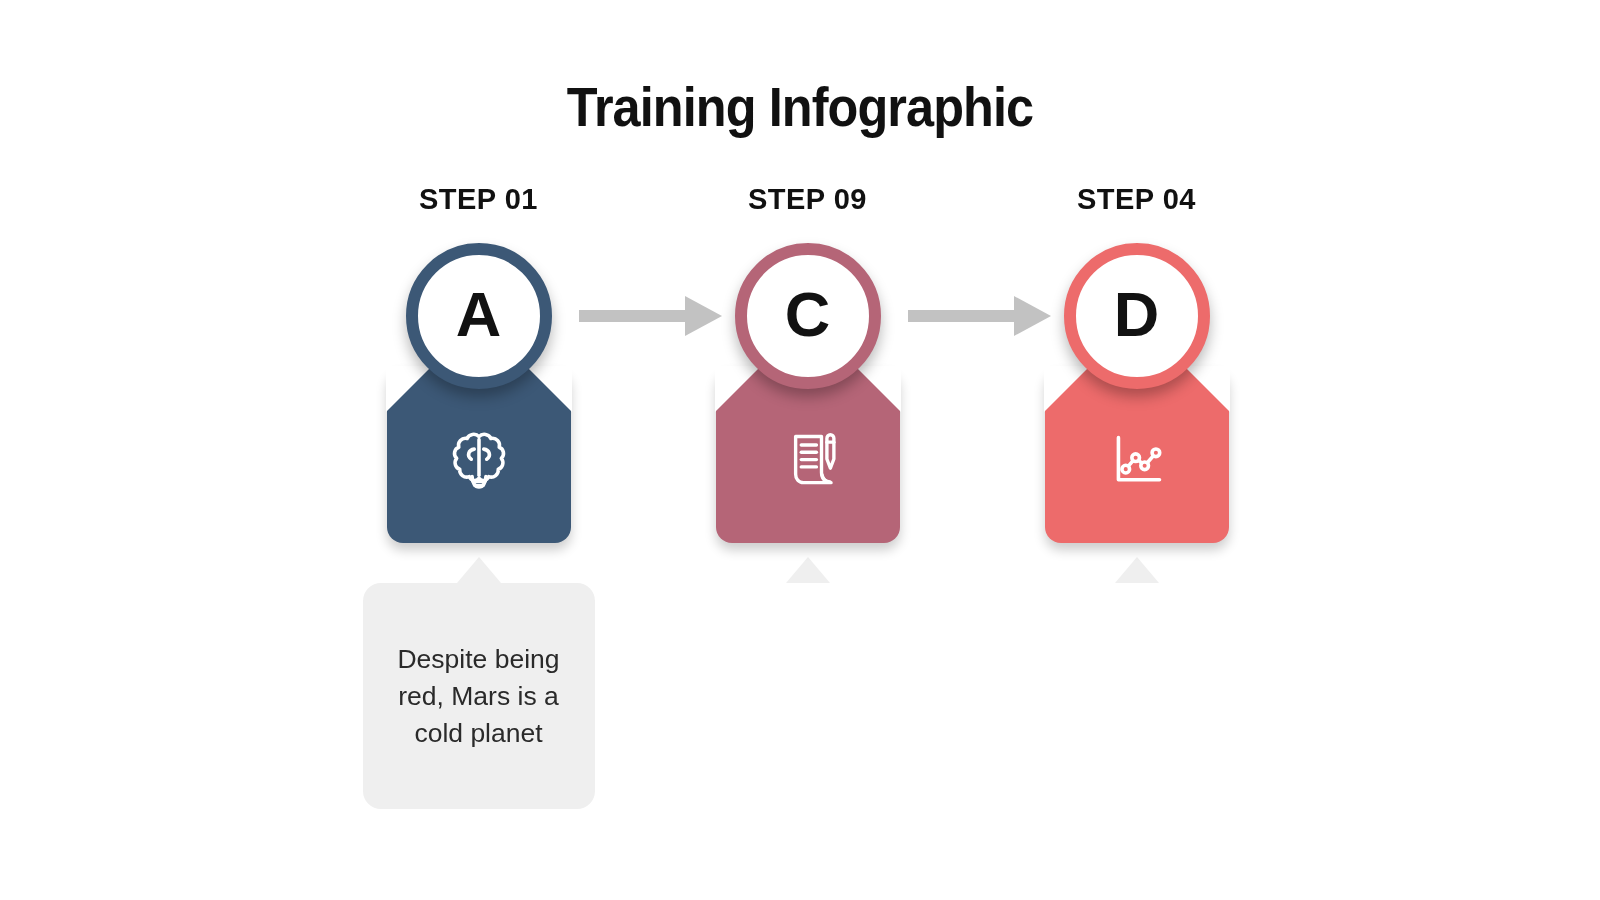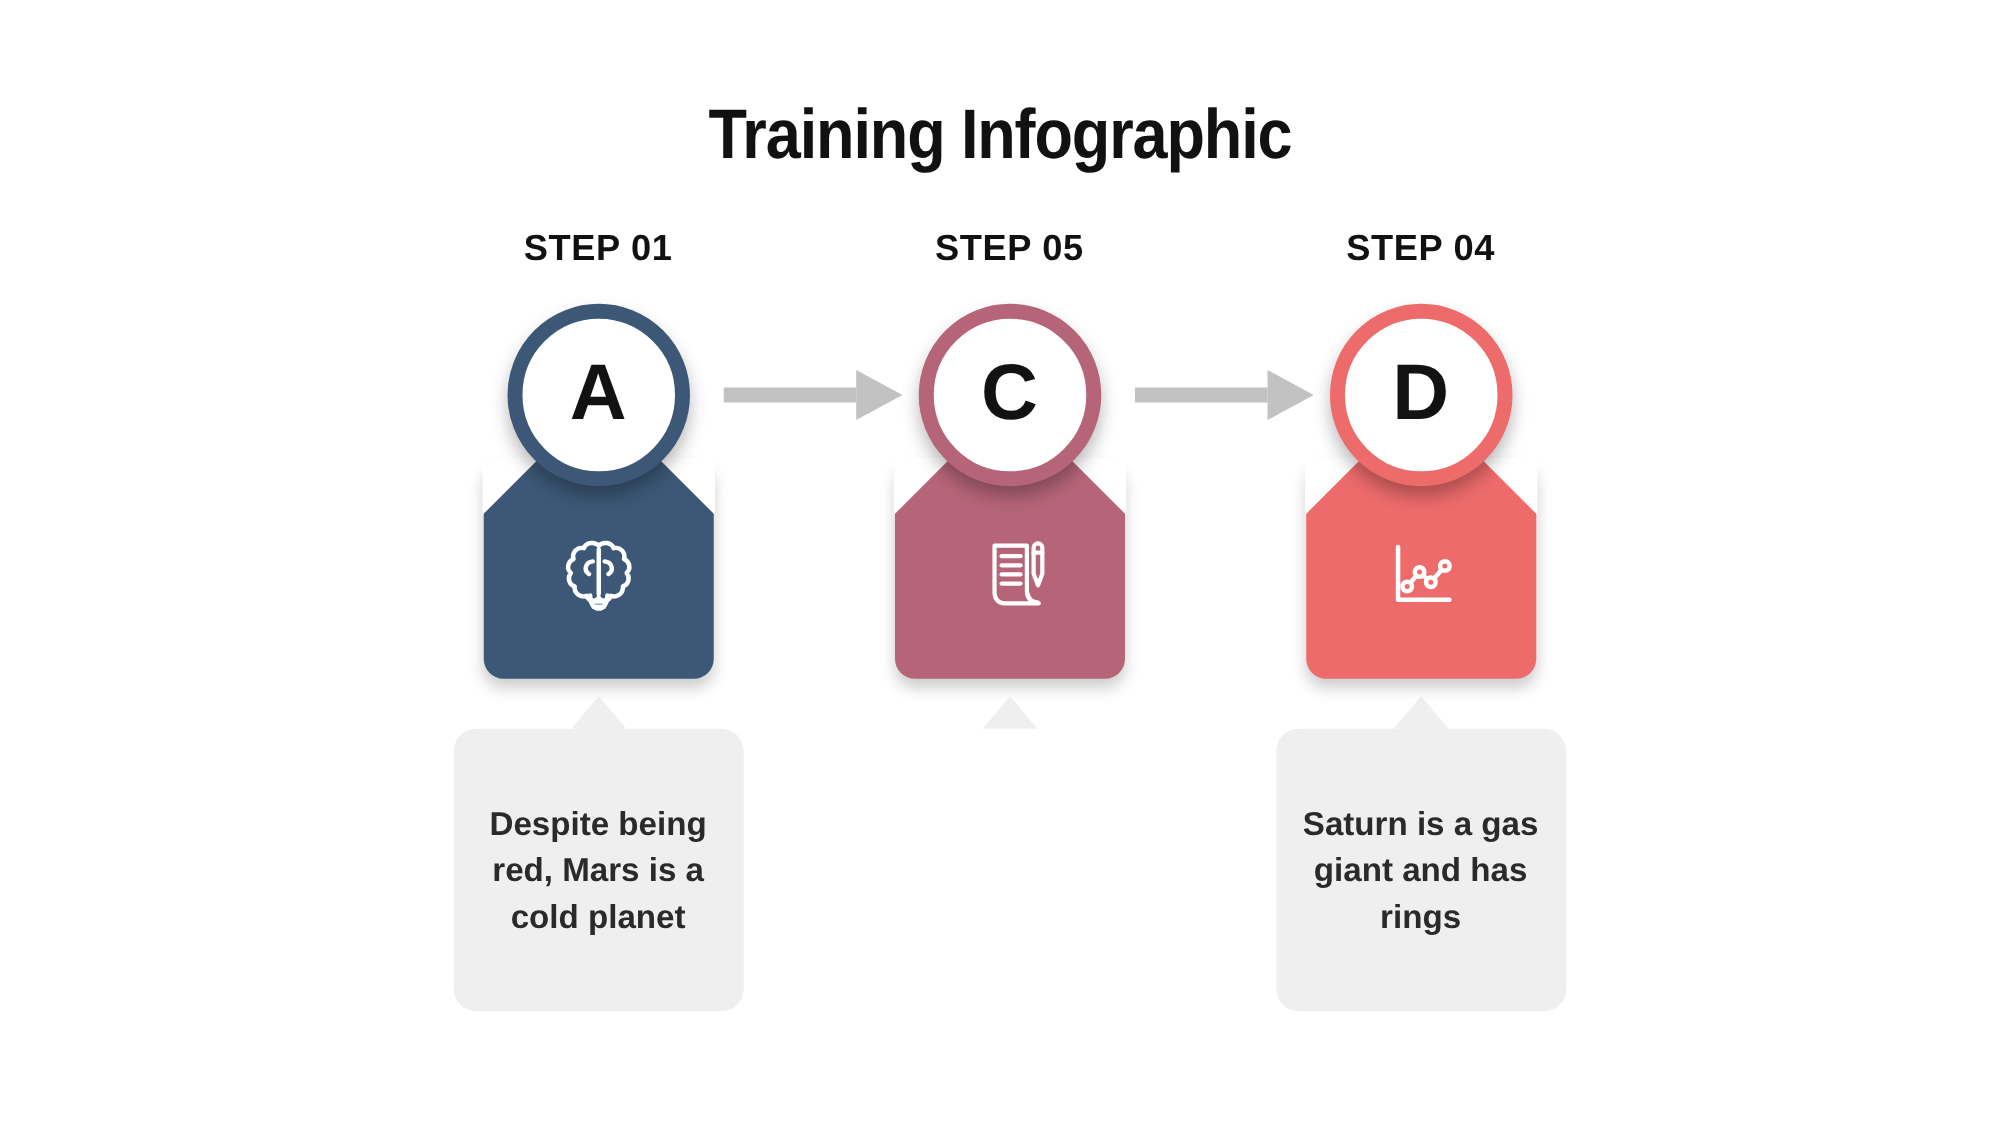--- a/index.html
+++ b/index.html
@@ -59,21 +59,21 @@
     border-top:20px solid transparent;border-bottom:20px solid transparent;
     border-left:37px solid var(--arrow,#C2C2C2);
   }
   .tail{
     margin-top:14px;width:0;height:0;
     border-left:22px solid transparent;border-right:22px solid transparent;
     border-bottom:26px solid var(--bubble,#EFEFEF);
   }
   .bubble{
     width:232px;height:226px;background:var(--bubble,#EFEFEF);
-    border-radius:18px;display:flex;align-items:center;justify-content:flex-start;font-weight:bold;
+    border-radius:18px;display:flex;align-items:center;justify-content:flex-start;
   }
   .bubble p{
     margin:0;padding:0 12px;text-align:center;
     font-size:26.5px;line-height:37px;color:var(--ink,#2a2a2a);
   }
 </style>
 </head>
 <body style="--arrow: #C2C2C2; --bubble: #EFEFEF; --ink: #2A2A2A;">
 
 <h1 class="title">Training Infographic</h1>
@@ -103,21 +103,21 @@
       </svg>
     </div>
     <div class="tail"></div>
     <div class="bubble">
       <p>Despite being red, Mars is a cold planet</p>
     </div>
   </div>
 
 
   <div class="step" style="--c: #B56577;">
-    <div class="step-label">STEP 05</div>
+    <div class="step-label">STEP 09</div>
     <div class="circle">
       <span class="letter">C</span>
     </div>
     <div class="arrow">
       <div class="arrow-shaft"></div>
       <div class="arrow-head"></div>
     </div>
     <div class="card">
       <svg width="72" height="72" viewBox="0 0 64 64">
         <g fill="none" stroke="#fff" stroke-width="3" stroke-linecap="round" stroke-linejoin="round">
@@ -146,18 +146,15 @@
           <path d="M15.5 13 V50.5 H52"></path>
           <path d="M22 41 L30.8 30.8 L38.8 38 L48.8 26.5"></path>
           <circle cx="22" cy="41" r="3.4" fill="var(--c)"></circle>
           <circle cx="30.8" cy="30.8" r="3.4" fill="var(--c)"></circle>
           <circle cx="38.8" cy="38" r="3.4" fill="var(--c)"></circle>
           <circle cx="48.8" cy="26.5" r="3.4" fill="var(--c)"></circle>
         </g>
       </svg>
     </div>
     <div class="tail"></div>
-    <div class="bubble">
-      <p>Saturn is a gas giant and has rings</p>
-    </div>
   </div>
 
 </div>
 
 </body></html>

